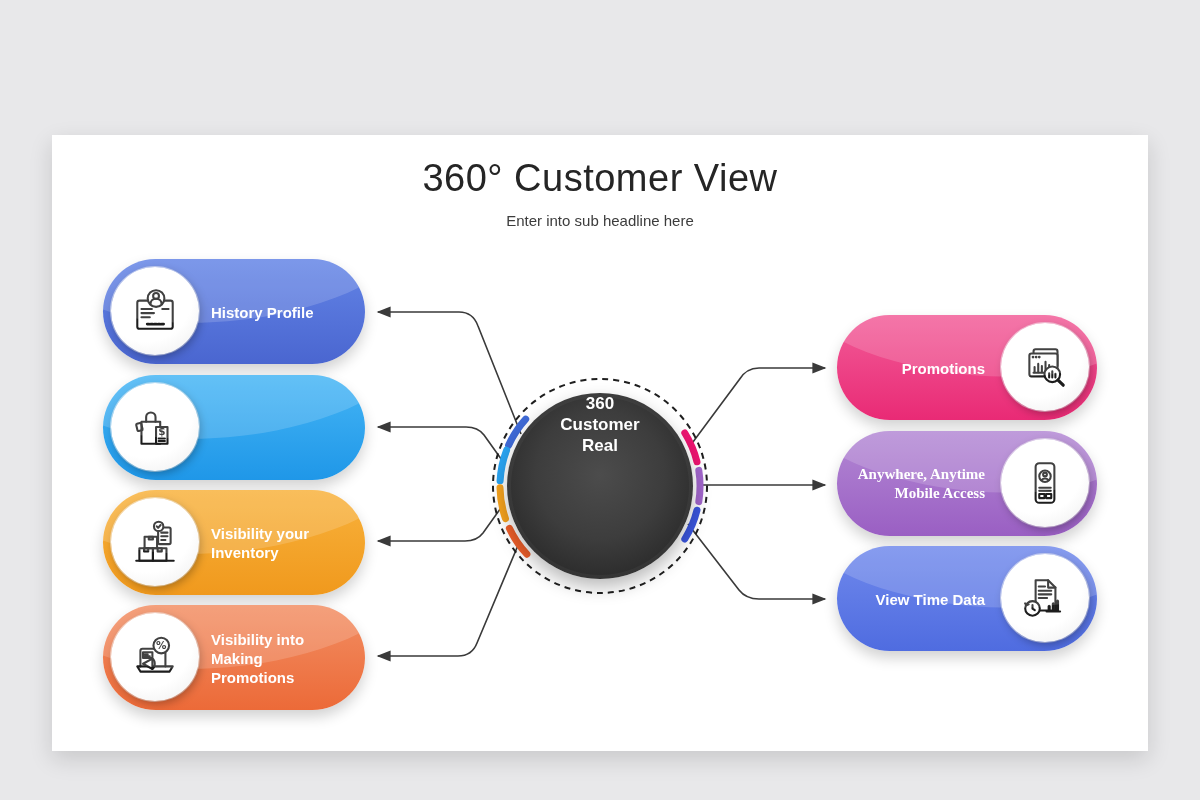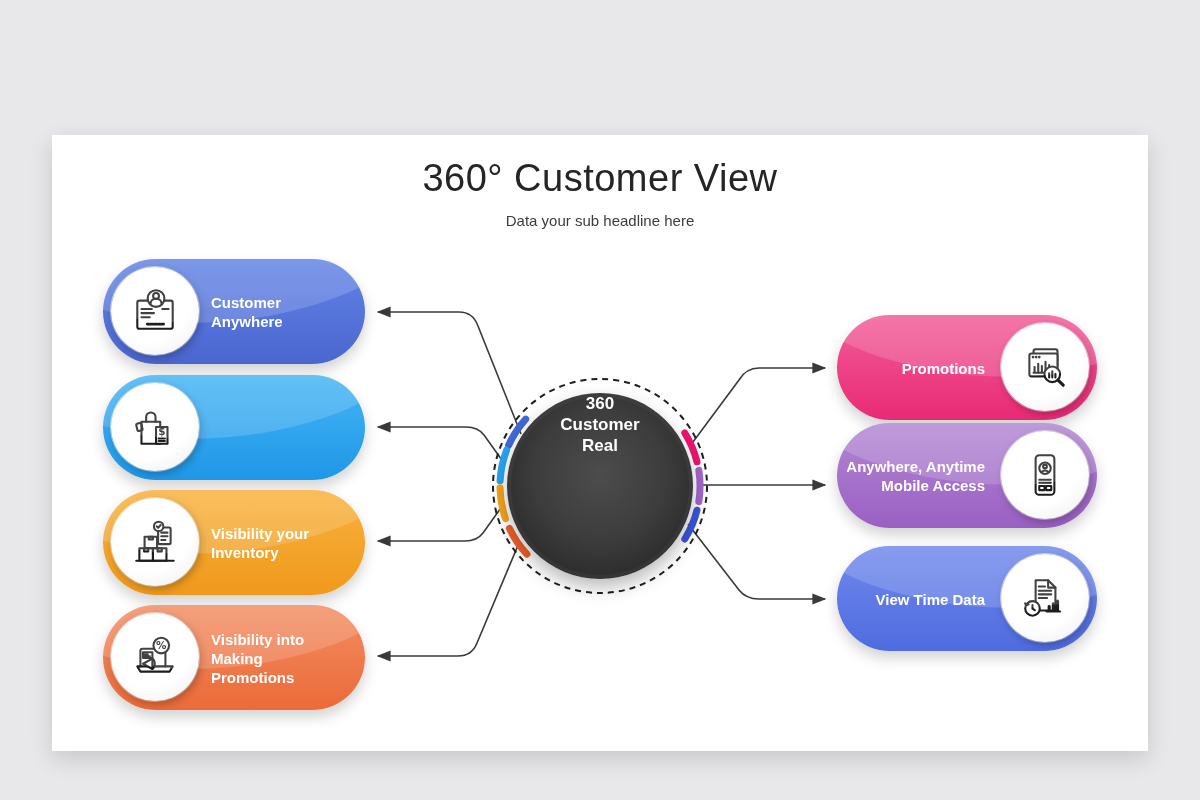--- a/index.html
+++ b/index.html
@@ -42,21 +42,21 @@
   .icon-circle svg text{stroke:none;fill:#1d1d1d;font-family:"DejaVu Sans", sans-serif;font-weight:bold;}
 </style>
 </head>
 <body>
 
 <div class="stage" style="background: rgb(232, 232, 234);">
   <div class="slide" style="background: rgb(255, 255, 255);">
 
     <div class="header">
       <div class="title">360° Customer View</div>
-      <div class="subtitle">Data your sub headline here</div>
+      <div class="subtitle">Enter into sub headline here</div>
     </div>
 
     <svg class="diagram-svg" viewBox="0 0 1096 616">
       <defs>
         <marker id="arrow" viewBox="0 0 10 8" refX="9" refY="4" markerWidth="9" markerHeight="7" orient="auto">
           <path d="M0 0 L10 4 L0 8 z" fill="#3a3a3a"></path>
         </marker>
       </defs>
       <g fill="none" stroke-width="1.6" stroke="#3a3a3a">
         <path marker-end="url(#arrow)" d="M469 299 L426 191 Q421 177 407 177 L326 177"></path>
@@ -91,21 +91,21 @@
       <div class="icon-circle">
         <svg viewBox="0 0 48 48">
           <rect x="7" y="14" width="34" height="27" rx="2"></rect>
           <circle cx="25" cy="12" r="8" fill="#fff"></circle>
           <circle cx="25" cy="9.5" r="2.8"></circle>
           <path d="M19.8 16.8 a5.2 4.6 0 0 1 10.4 0"></path>
           <path d="M11 22 h10 M11 26 h12 M11 30 h8 M31 22 h6"></path>
           <path d="M16.5 36.5h1.8 M20 36.5h1.8 M23.5 36.5h1.8 M27 36.5h1.8 M30.5 36.5h1.8" stroke-width="2.6"></path>
         </svg>
       </div>
-      <div class="pill-label">Customer Anywhere</div>
+      <div class="pill-label">History Profile</div>
     </div>
 
     <div class="pill left" style="top: 240px; --ctop: #45b5f5; --cbot: #1f97e8;">
       <div class="icon-circle">
         <svg viewBox="0 0 48 48">
           <path d="M11 19 h18 v21 h-18 z"></path>
           <path d="M15.5 19 v-4.5 a4.5 4.5 0 0 1 9 0 v4.5"></path>
           <rect x="6.5" y="20.5" width="5" height="7" rx="1" transform="rotate(-14 9 24)"></rect>
           <path d="M25 24 h11 v16 h-11 z" fill="#fff"></path>
           <text x="30.5" y="32" font-size="10" text-anchor="middle">$</text>
@@ -156,21 +156,21 @@
           <path d="M14 29 v-5 M17.5 29 v-8 M21 29 v-6 M24.5 29 v-10 M28 29 v-7"></path>
           <path d="M13 29.5 h17"></path>
           <circle cx="31" cy="31" r="7.5" fill="#fff"></circle>
           <path d="M28 34 v-4 M31 34 v-6 M34 34 v-3.5"></path>
           <path d="M36.5 36.5 l5 5" stroke-width="3"></path>
         </svg>
       </div>
       <div class="pill-label">Promotions</div>
     </div>
 
-    <div class="pill right" style="top: 288px; --ctop: #b388d4; --cbot: #9a5fc3;">
+    <div class="pill right" style="top: 296px; font-family: Liberation Serif, serif; --ctop: #b388d4; --cbot: #9a5fc3;">
       <div class="icon-circle">
         <svg viewBox="0 0 48 48">
           <rect x="15" y="5" width="18" height="38" rx="3.5"></rect>
           <circle cx="24" cy="17.5" r="5.5"></circle>
           <circle cx="24" cy="15.8" r="1.8"></circle>
           <path d="M20.8 21 a4 3.4 0 0 1 6.4 0"></path>
           <path d="M18.5 28.5 h11 M18.5 31.5 h11"></path>
           <rect x="18.5" y="34.5" width="5" height="4"></rect>
           <rect x="25" y="34.5" width="5" height="4"></rect>
         </svg>

